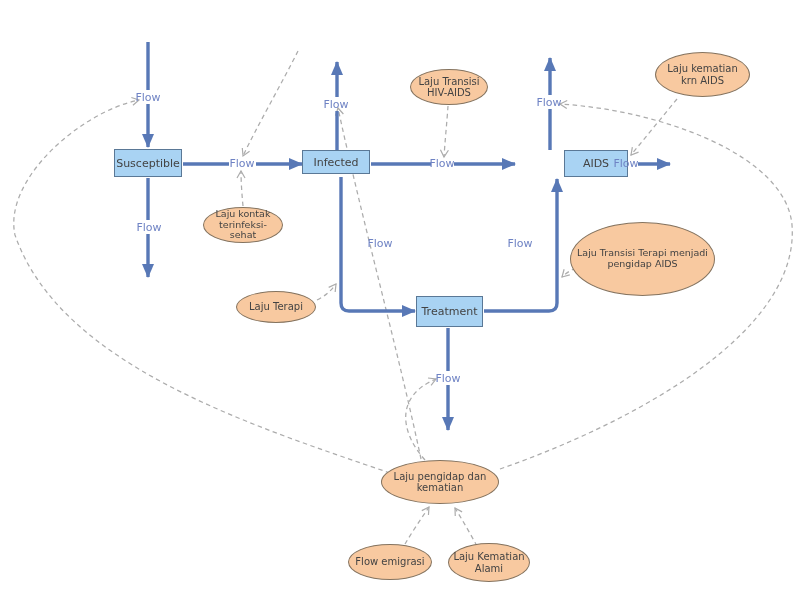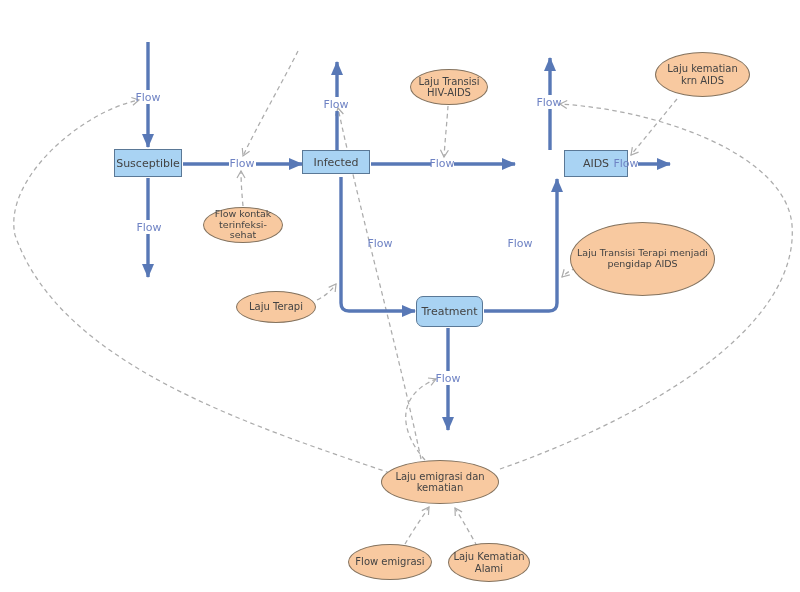--- a/index.html
+++ b/index.html
@@ -68,41 +68,41 @@
 
   <div class="stock" style="left:114px;top:149px;width:68px;height:28px;">
     <span>Susceptible</span>
   </div>
   <div class="stock" style="left:302px;top:150px;width:68px;height:24px;">
     <span>Infected</span>
   </div>
   <div class="stock" style="left:516px;top:150px;width:64px;height:27px;margin-left:48px;">
     <span>AIDS</span>
   </div>
-  <div class="stock" style="left:416px;top:296px;width:67px;height:31px;border-radius:7px;">
+  <div class="stock" style="left:416px;top:296px;width:67px;height:31px;">
     <span>Treatment</span>
   </div>
 
   <div class="variable" style="left:410px;top:69px;width:78px;height:36px;">
     <span>Laju Transisi HIV-AIDS</span>
   </div>
   <div class="variable" style="left:655px;top:52px;width:95px;height:45px;">
     <span>Laju kematian krn AIDS</span>
   </div>
   <div class="variable small" style="left:203px;top:207px;width:80px;height:36px;">
-    <span>Flow kontak terinfeksi-sehat</span>
+    <span>Laju kontak terinfeksi-sehat</span>
   </div>
   <div class="variable small" style="left:570px;top:222px;width:145px;height:74px;">
     <span>Laju Transisi Terapi menjadi pengidap AIDS</span>
   </div>
   <div class="variable" style="left:236px;top:291px;width:80px;height:32px;">
     <span>Laju Terapi</span>
   </div>
   <div class="variable" style="left:381px;top:460px;width:118px;height:44px;">
-    <span>Laju emigrasi dan kematian</span>
+    <span>Laju pengidap dan kematian</span>
   </div>
   <div class="variable" style="left:348px;top:544px;width:84px;height:36px;">
     <span>Flow emigrasi</span>
   </div>
   <div class="variable" style="left:448px;top:543px;width:82px;height:39px;">
     <span>Laju Kematian Alami</span>
   </div>
 
   <div class="flow-label" style="left:148px;top:97px;">Flow</div>
   <div class="flow-label" style="left:149px;top:227px;">Flow</div>

